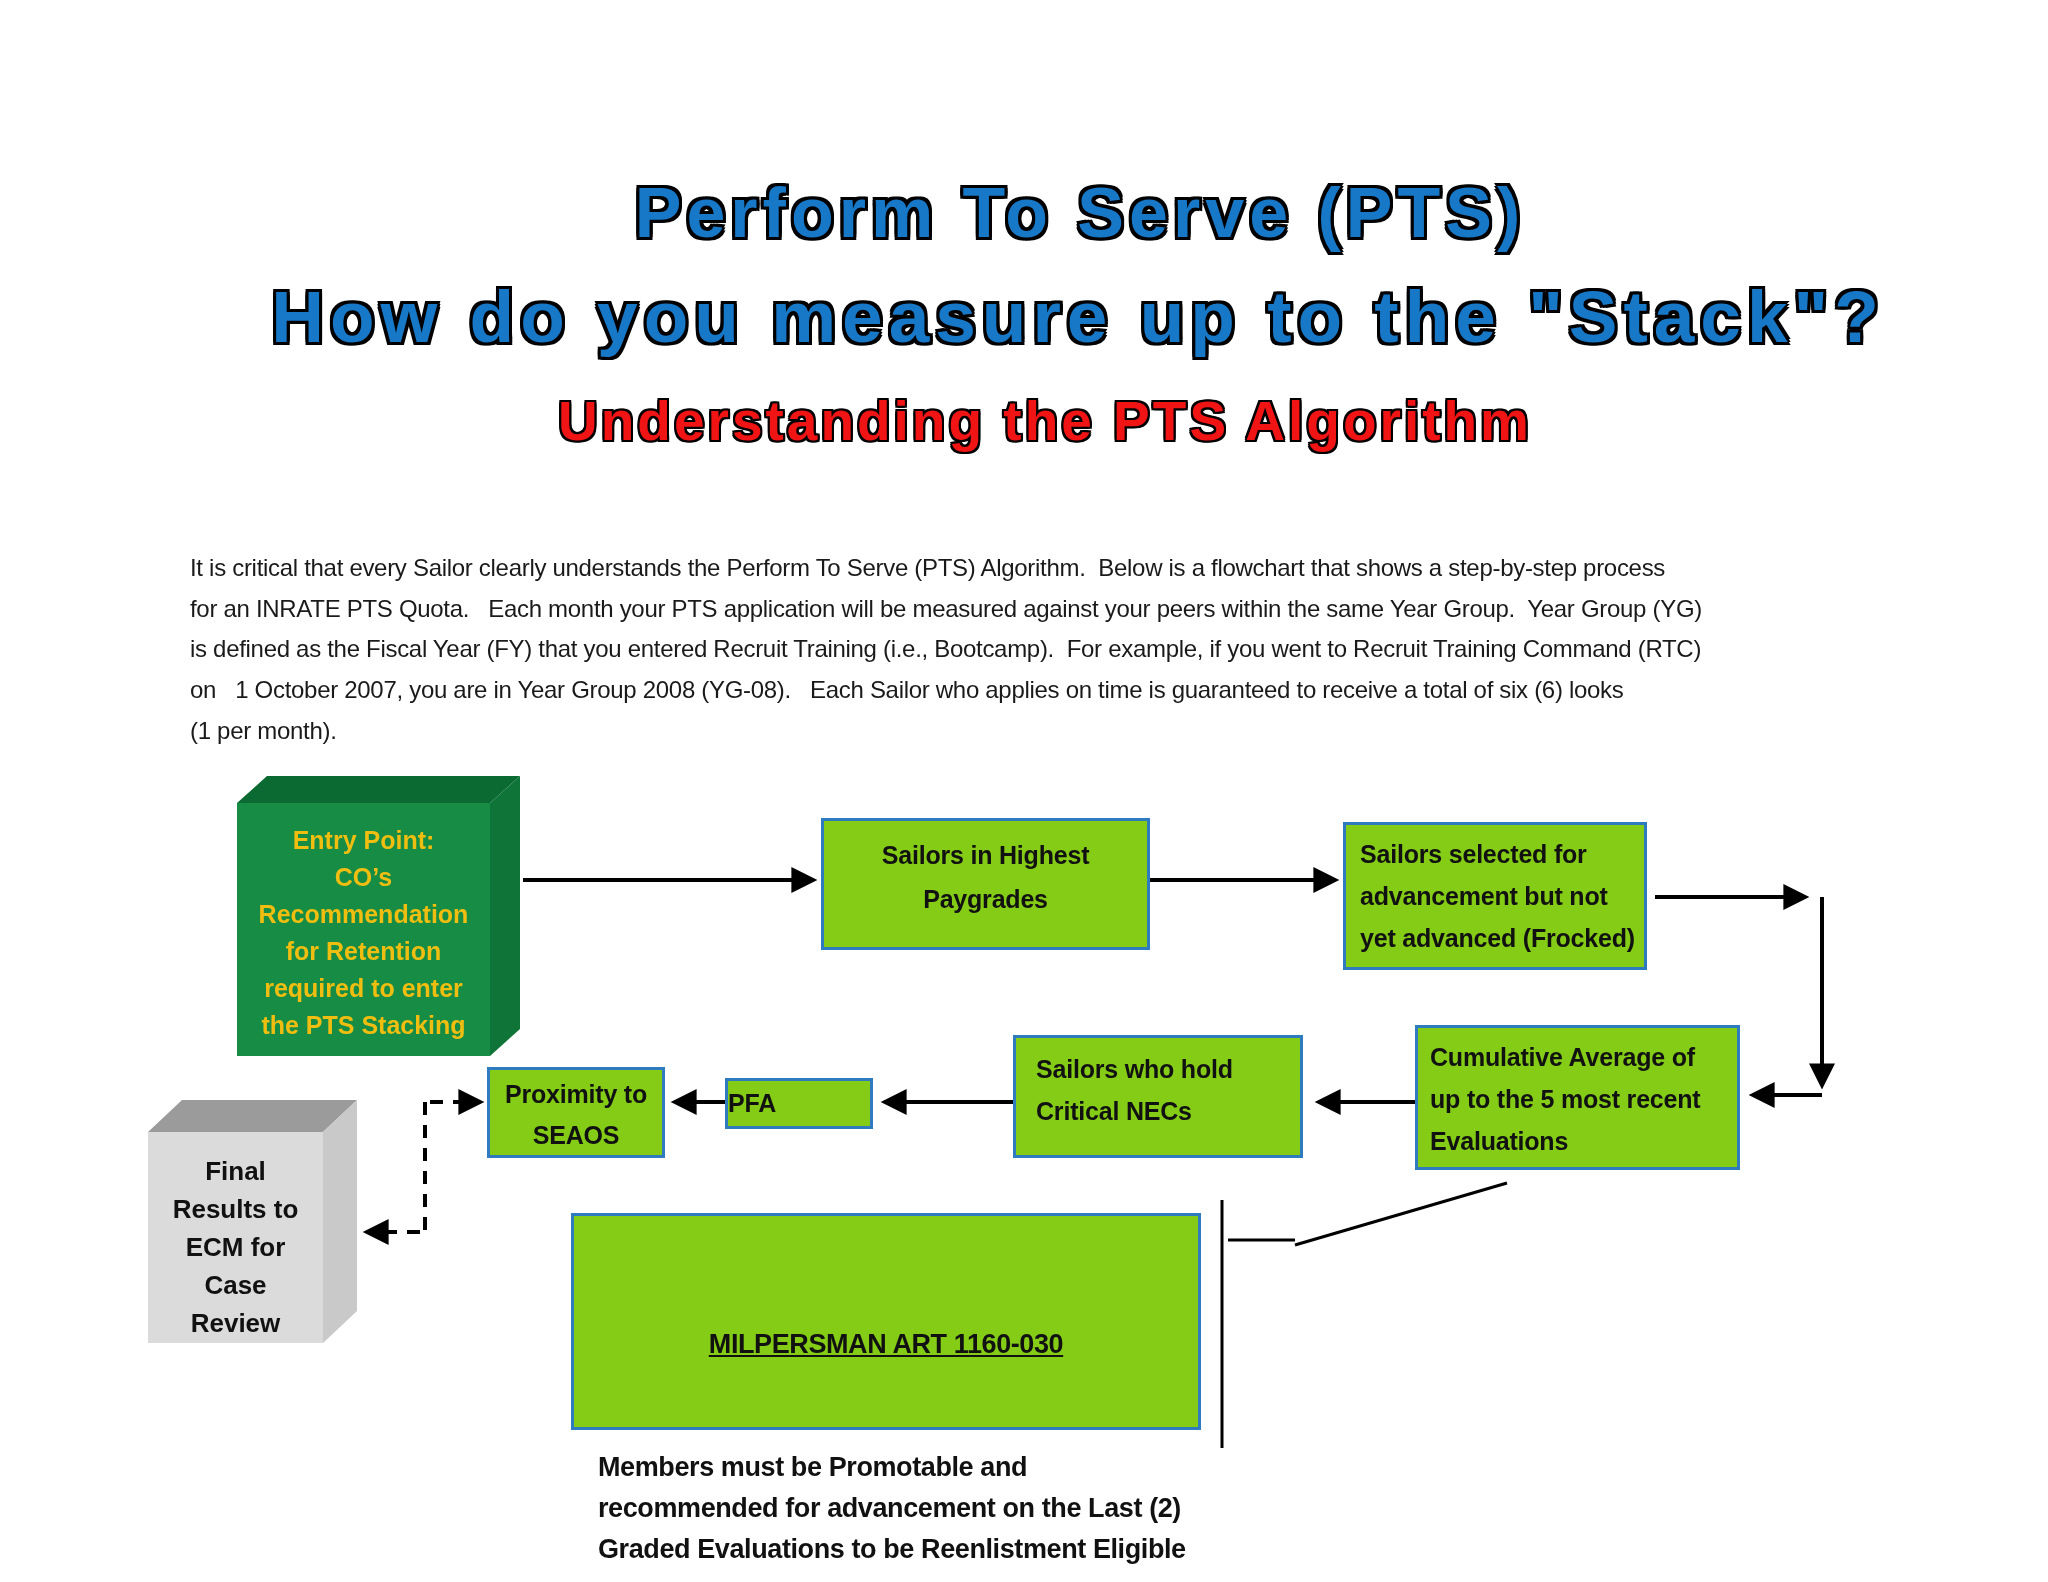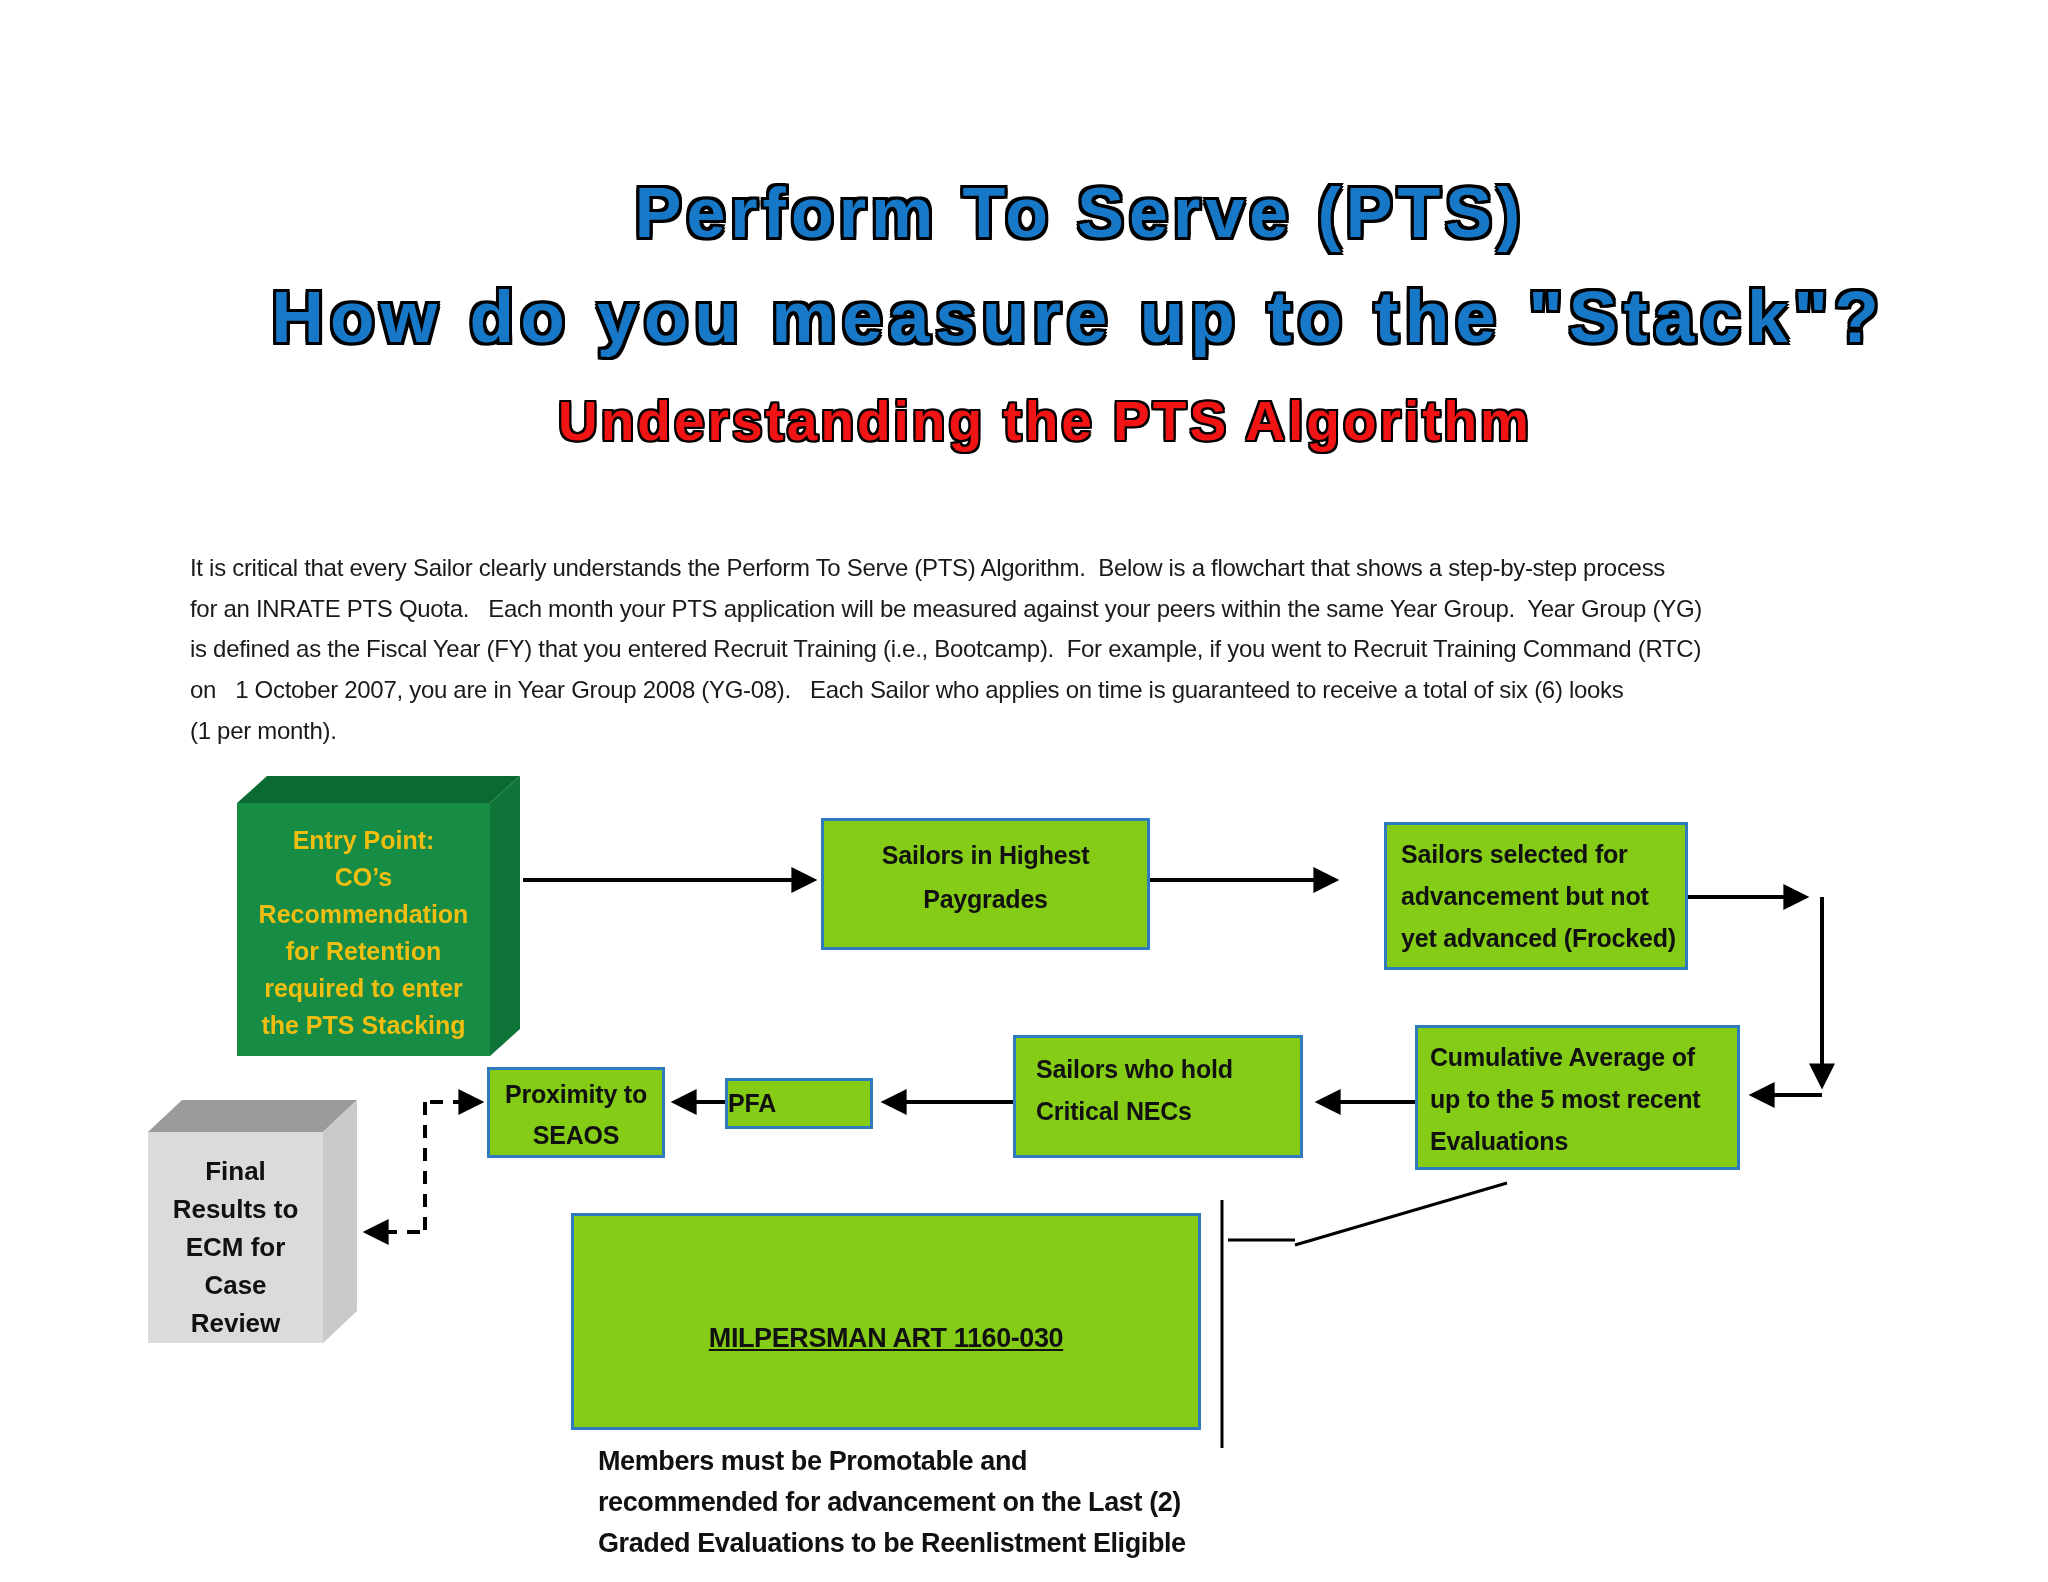--- a/index.html
+++ b/index.html
@@ -36,26 +36,26 @@
     font-size:24px;letter-spacing:-0.3px;line-height:40.7px;color:#1a1a1a;
     white-space:pre;
   }
   
   .box{
     position:absolute;background:#84cc16;border:3px solid var(--box-border-blue,#2E7BBF);
     box-sizing:border-box;color:#111;font-weight:bold;font-size:25px;
     letter-spacing:-0.2px;white-space:pre;line-height:42px;
   }
   .box-highest{left:821px;top:818px;width:329px;height:132px;text-align:center;padding-top:12px;line-height:44px;}
-  .box-frocked{left:1343px;top:822px;width:304px;height:148px;padding:8px 0 0 14px;margin-left:41px;}
+  .box-frocked{left:1343px;top:822px;width:304px;height:148px;padding:8px 0 0 14px;}
   .box-cumulative{left:1415px;top:1025px;width:325px;height:145px;padding:8px 0 0 12px;}
   .box-necs{left:1013px;top:1035px;width:290px;height:123px;padding:10px 0 0 20px;}
   .box-pfa{left:725px;top:1078px;width:148px;height:51px;text-align:left;line-height:44px;}
   .box-proximity{left:487px;top:1067px;width:178px;height:91px;text-align:center;padding-top:4px;line-height:41px;}
-  .box-milpersman{left:571px;top:1213px;width:630px;height:217px;padding-top:20px;font-size:27px;letter-spacing:-0.4px;line-height:41px;}
+  .box-milpersman{left:571px;top:1213px;width:630px;height:217px;padding-top:26px;font-size:27px;letter-spacing:-0.4px;line-height:41px;}
   .mil-title{text-align:center;text-decoration:underline;}
   .mil-body{padding-left:24px;white-space:pre;}
   
   .entry-text{
     position:absolute;left:237px;top:822px;width:253px;text-align:center;
     color:var(--entry-gold-text,#F0BE10);font-weight:bold;font-size:25px;
     line-height:37px;white-space:pre;
   }
   .final-text{
     position:absolute;left:148px;top:1152px;width:175px;text-align:center;

